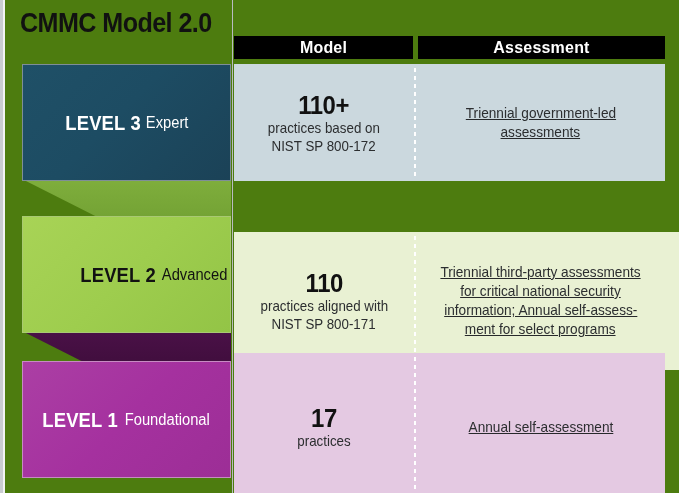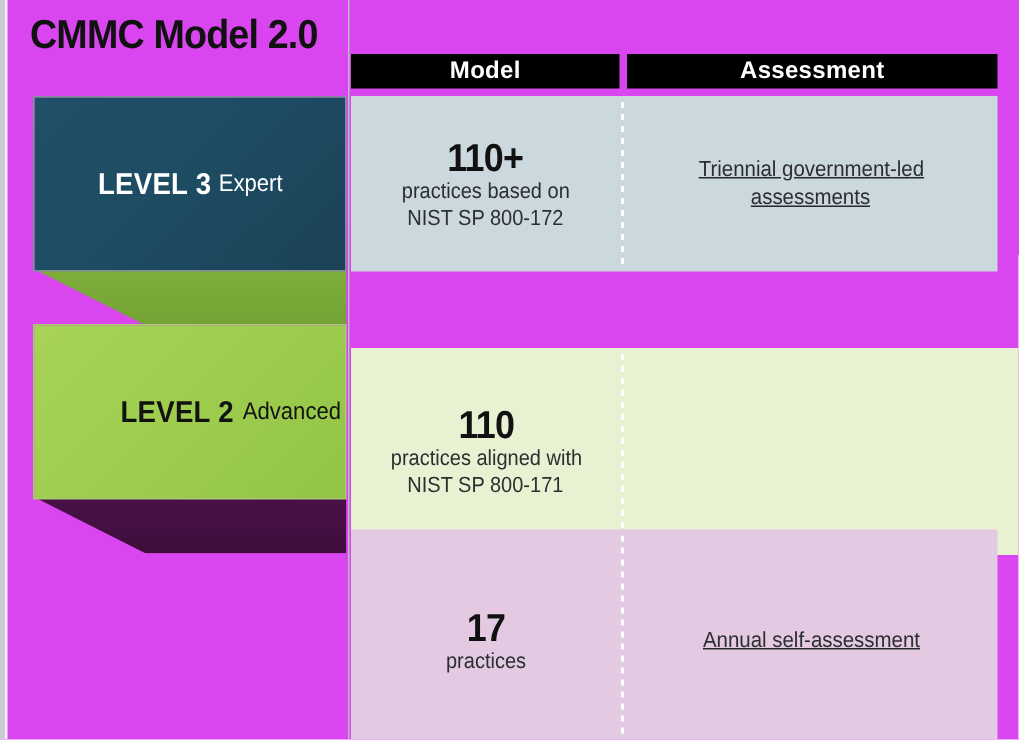--- a/index.html
+++ b/index.html
@@ -7,21 +7,21 @@
     padding: 0;
     background: #ffffff;
   }
   body {
     font-family: "Liberation Sans", sans-serif;
   }
   #canvas {
     position: relative;
     width: 679px;
     height: 493px;
-    background: #d946ef;
+    background: #4d7c0f;
     overflow: hidden;
   }
 
   
   .frame-left {
     position: absolute;
     left: 0; top: 0;
     width: 3px; height: 493px;
     background: #c9ccd1;
   }
@@ -241,36 +241,46 @@
     <div class="level-desc">Expert</div>
   </div>
 
   <div class="panel panel-2">
     <div class="dotted"></div>
     <div class="cell cell-model">
       <div class="bignum">110</div>
       <div class="sub">practices aligned with</div>
       <div class="sub">NIST SP 800-171</div>
     </div>
+    <div class="cell cell-assessment">
+      <div class="asmt">Triennial third-party assessments</div>
+      <div class="asmt">for critical national security</div>
+      <div class="asmt">information; Annual self-assess-</div>
+      <div class="asmt">ment for select programs</div>
+    </div>
   </div>
 
   <div class="connector conn-purple"></div>
 
   <div class="level-box level-2">
     <div class="level-name">LEVEL 2</div>
     <div class="level-desc">Advanced</div>
   </div>
 
   <div class="panel panel-1">
     <div class="dotted"></div>
     <div class="cell cell-model">
       <div class="bignum">17</div>
       <div class="sub">practices</div>
     </div>
     <div class="cell cell-assessment">
       <div class="asmt">Annual self-assessment</div>
     </div>
   </div>
 
+  <div class="level-box level-1">
+    <div class="level-name">LEVEL 1</div>
+    <div class="level-desc">Foundational</div>
+  </div>
 
   <div class="col-divider"></div>
 
 </div>
 
 </body></html>

